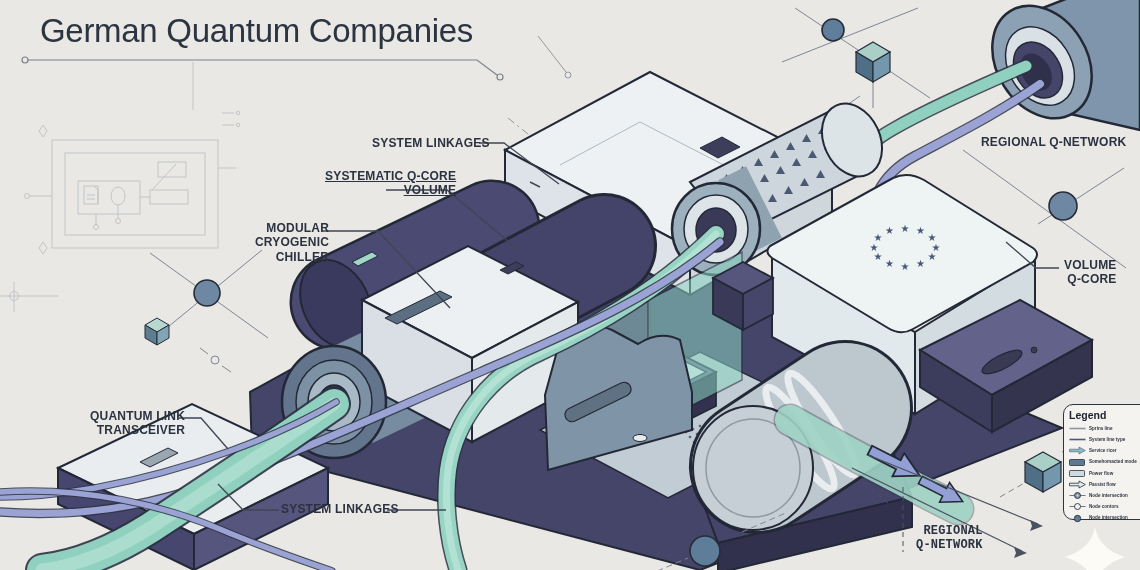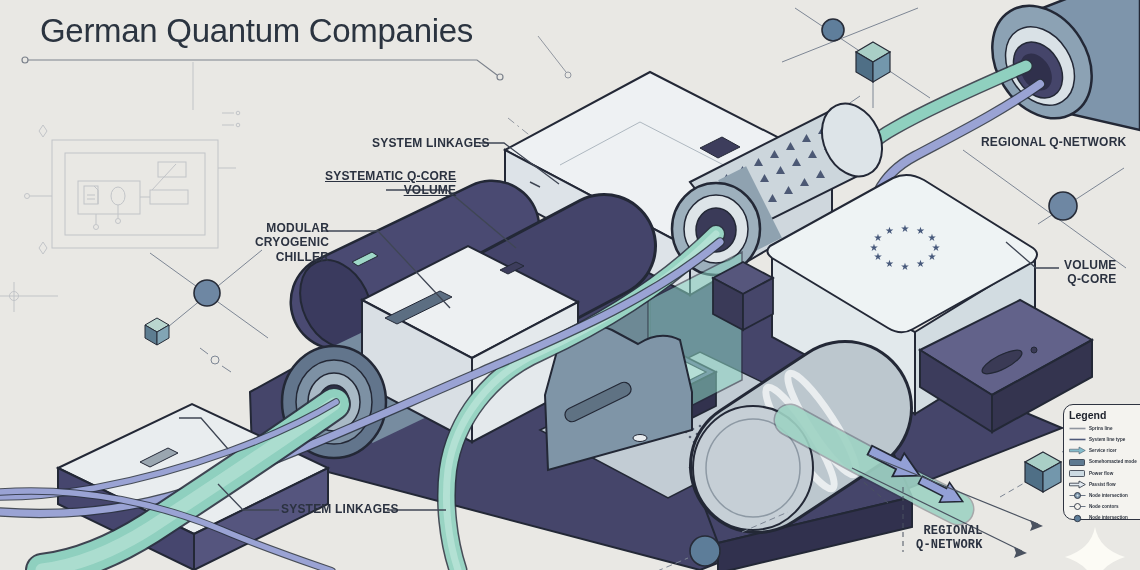--- a/index.html
+++ b/index.html
@@ -343,20 +343,22 @@
 </svg>
 
 <h1 class="title">German Quantum Companies</h1>
 
 <div class="callout" style="left:372px;top:136px;">SYSTEM LINKAGES</div>
 <div class="callout" style="left:325px;top:169px;text-decoration:underline;">SYSTEMATIC Q-CORE
 VOLUME</div>
 <div class="callout" style="left:255px;top:221px;">MODULAR
 CRYOGENIC
 CHILLER</div>
+<div class="callout" style="left:90px;top:409px;">QUANTUM LINK
+TRANSCEIVER</div>
 <div class="callout" style="left:281px;top:502px;">SYSTEM LINKAGES</div>
 <div class="callout" style="left:981px;top:135px;">REGIONAL Q-NETWORK</div>
 <div class="callout" style="left:1064px;top:258px;">VOLUME
 Q-CORE</div>
 <div class="callout" style="left:916px;top:524px;font-family:Liberation Mono, monospace;">REGIONAL
 Q-NETWORK</div>
 
 <div class="legend">
   <div class="legend-title">Legend</div>
   <div class="lg-row">

